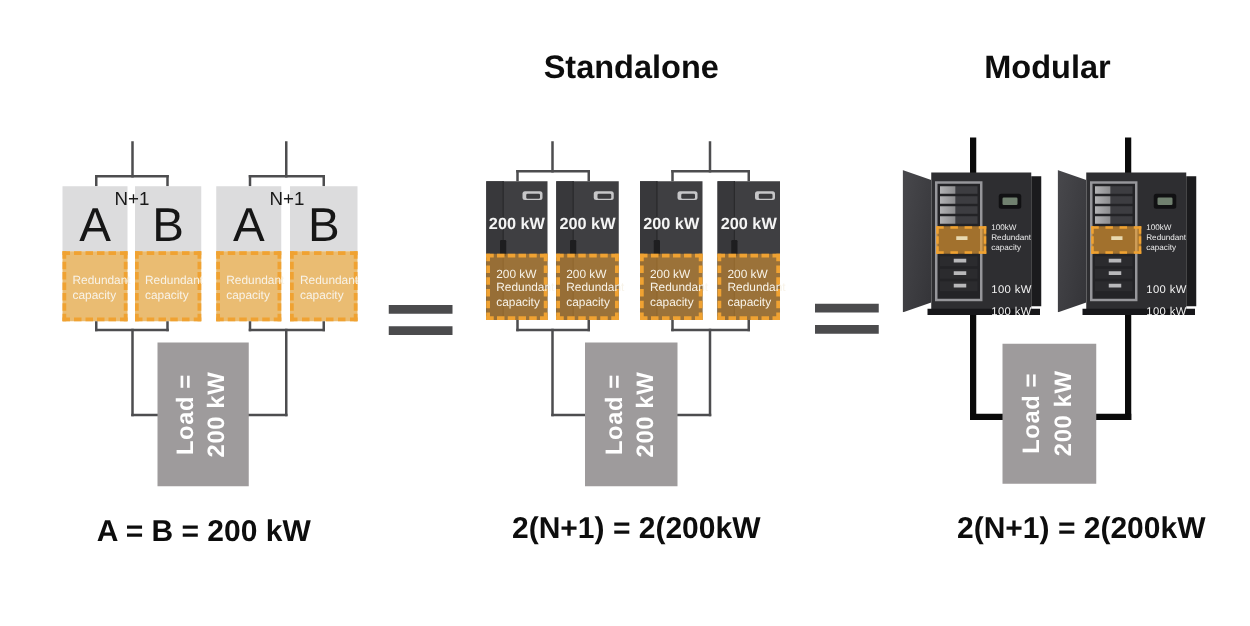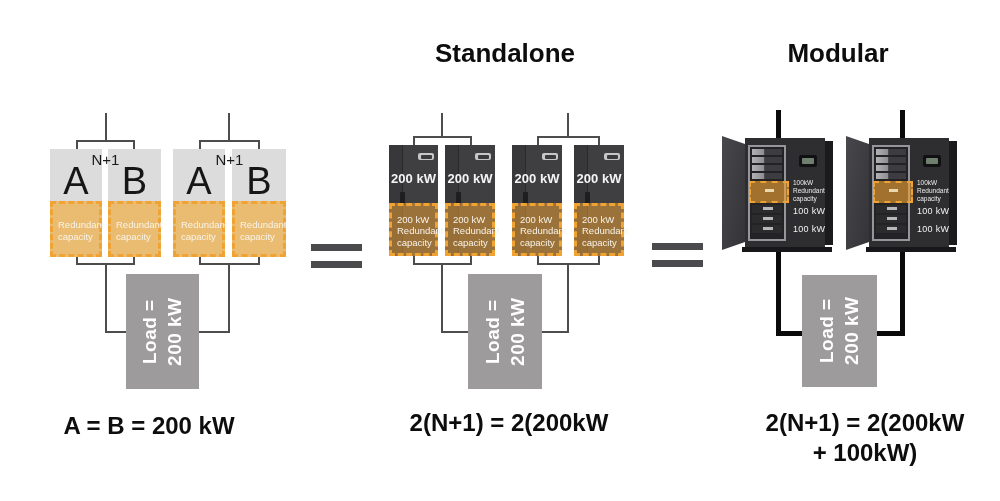--- a/index.html
+++ b/index.html
@@ -43,21 +43,21 @@
   .mcab .base{position:absolute;left:20px;top:114px;width:90px;height:5px;background:#17171a;}
   .mcab .rack{position:absolute;left:26px;top:12px;width:38px;height:96px;background:#232326;border:2px solid #96969a;box-sizing:border-box;}
   .mcab .mod{height:6px;margin:2px 2px 0 2px;background:linear-gradient(90deg,#b2b2b4 0%,#8e8e90 40%,#3d3d41 42%,#3d3d41 100%);}
   .mcab .lmod{height:8px;margin:2px 2px 0 2px;background:#2b2b2e;position:relative;}
   .mcab .lmod .hndl{position:absolute;left:11px;top:2px;width:10px;height:3px;background:#b8b8ba;}
   .mcab .omod{position:absolute;left:27px;top:48px;width:40px;height:22px;background:rgba(240,162,50,0.62);border:2.5px dashed #f0a232;box-sizing:border-box;z-index:2;}
   .mcab .omod .dash{margin:6px auto 0 auto;width:9px;height:2.5px;background:#e8d9b0;}
   .mcab .screen{position:absolute;left:77px;top:22px;width:18px;height:12px;background:#111113;border-radius:2px;}
   .mcab .screen .glass{margin:2.5px 3px;height:6px;background:#70806f;border-radius:1px;}
   .mcab .ptxt{position:absolute;left:71px;top:46px;width:34px;font-size:6.5px;line-height:1.2;color:#ececec;}
-  .mcab .pw{position:absolute;left:71px;width:36px;font-size:9px;color:#f2f2f2;letter-spacing:.3px;}
+  .mcab .pw{position:absolute;left:71px;width:36px;font-size:9px;color:#f2f2f2;letter-spacing:.3px;margin-top:20px;}
 </style>
 </head>
 <body>
 
 <div id="canvas">
 
   <div class="title" style="left:395px;top:38px;width:220px;">Standalone</div>
   <div class="title" style="left:738px;top:38px;width:200px;">Modular</div>
 
   <div class="ln" style="left:105px;top:113px;width:2px;height:29px;"></div>
@@ -106,21 +106,21 @@
   <div class="ln" style="left:199px;top:257px;width:2px;height:8px;"></div>
   <div class="ln" style="left:258px;top:257px;width:2px;height:8px;"></div>
   <div class="ln" style="left:199px;top:263px;width:61px;height:2px;"></div>
   <div class="ln" style="left:228px;top:263px;width:2px;height:70px;"></div>
   <div class="ln" style="left:197px;top:331px;width:33px;height:2px;"></div>
 
   <div class="loadbox" style="left:126px;top:274px;width:73px;height:115px;">
     <div class="rot"><span>Load =</span><br><span>200 kW</span></div>
   </div>
 
-  <div class="caption" style="left:29px;top:411px;width:240px;">A = B = 200 kW</div>
+  <div class="caption" style="left:43px;top:411px;width:240px;">A = B = 200 kW</div>
 
   <div>
     <div class="eq-bar" style="left:311px;top:244px;"></div>
     <div class="eq-bar" style="left:311px;top:261px;"></div>
   </div>
   <div>
     <div class="eq-bar" style="left:652px;top:243px;"></div>
     <div class="eq-bar" style="left:652px;top:260px;"></div>
   </div>
 
@@ -265,16 +265,15 @@
     <div class="pw" style="top:73px;">100 kW</div>
     <div class="pw" style="top:91px;">100 kW</div>
   </div>
 
   <div class="loadbox" style="left:802px;top:275px;width:75px;height:112px;">
     <div class="rot"><span>Load =</span><br><span>200 kW</span></div>
   </div>
 
   <div class="caption" style="left:745px;top:408px;width:240px;">
     <div>2(N+1) = 2(200kW</div>
-    <div>+ 100kW)</div>
   </div>
 
 </div>
 
 </body></html>

